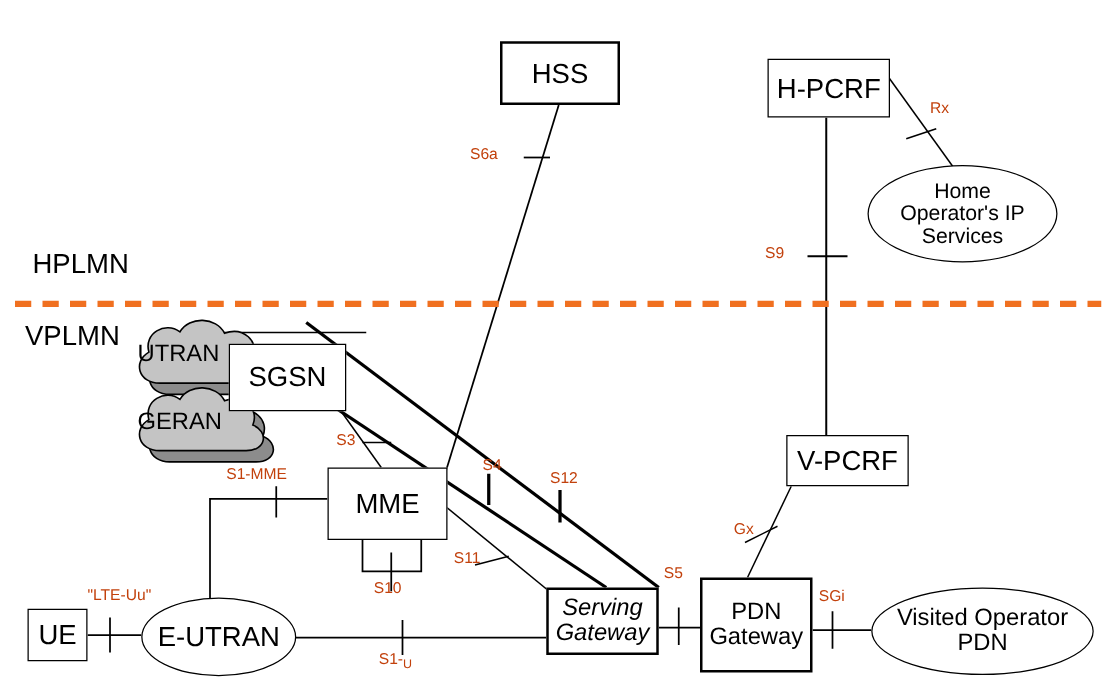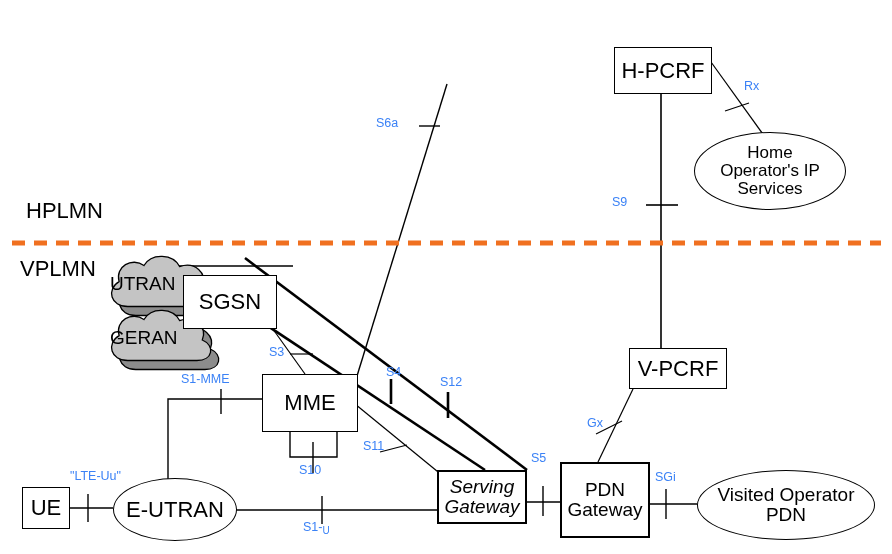--- a/index.html
+++ b/index.html
@@ -65,21 +65,21 @@
   
   .t-lg  { font-size: 22px; }
   .t-md  { font-size: 19px; }
   .t-sm  { font-size: 17px; }
   .t-plmn { font-size: 22px; }
 
   
   .if-label {
     position: absolute;
     font-size: 12.5px;
-    color: #3b82f6;
+    color: #c2410c;
     white-space: nowrap;
     line-height: 1;
   }
   .if-label sub {
     font-size: 10px;
     vertical-align: baseline;
     position: relative;
     top: 3px;
   }
   .plmn-label {
@@ -167,20 +167,23 @@
       <use href="#cloudshape" x="0" y="0" transform="translate(112,322) scale(1.08)" fill="#8C8C8C" stroke="#000000" stroke-width="1.2"></use>
       <use href="#cloudshape" x="0" y="0" transform="translate(104,313) scale(1.08)" fill="#C4C4C4" stroke="#000000" stroke-width="1.2"></use>
     </g>
   </svg>
 
   <div id="top-layer">
 
     <div class="plmn-label t-md" style="left:110px; top:274px; z-index:4;">UTRAN</div>
     <div class="plmn-label t-md" style="left:110px; top:328px; z-index:4;">GERAN</div>
 
+    <div class="node-box t-lg" style="left:400px; top:33px; width:96px; height:51px; z-index:6;">
+      <span class="btext">HSS</span>
+    </div>
 
     <div class="node-box thin t-lg" style="left:614px; top:47px; width:98px; height:47px; z-index:6;">
       <span class="btext">H-PCRF</span>
     </div>
 
     <div class="node-ellipse t-sm" style="left:694px; top:132px; width:152px; height:78px; z-index:6;">
       <span class="etext" style="width:175px;">Home
 Operator's IP
 Services</span>
     </div>

